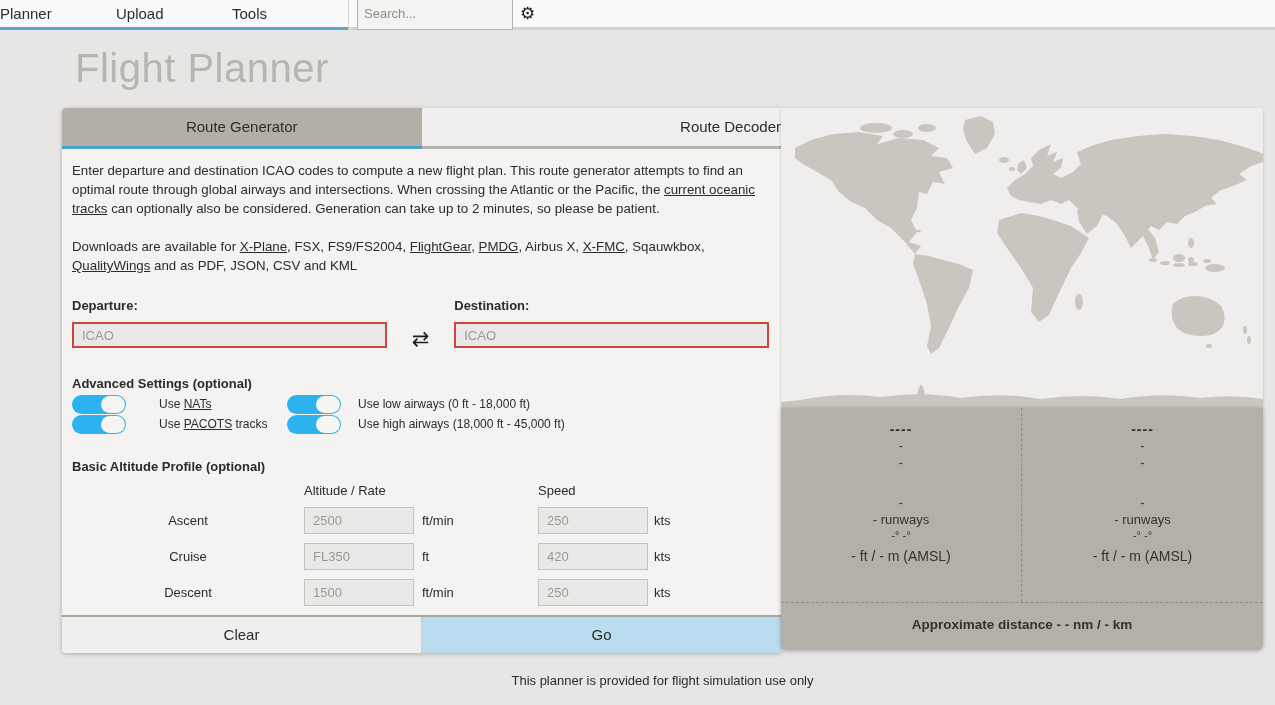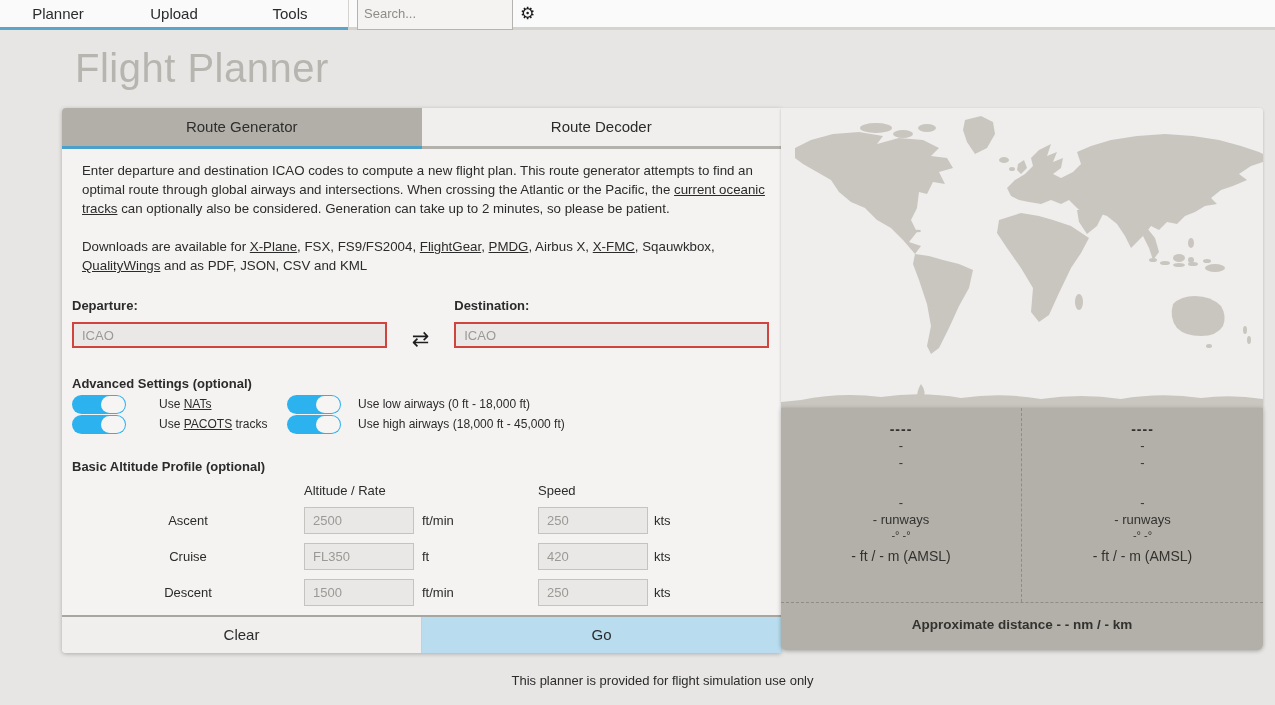--- a/index.html
+++ b/index.html
@@ -6,36 +6,36 @@
   html,body { width:1275px; height:705px; }
   body {
     font-family:"Liberation Sans", sans-serif;
     background:#e7e6e4;
     color:#2b2b2b;
     overflow:hidden;
   }
   
   .navbar { display:flex; height:30px; background:#fbfafa; }
   .nav-left { display:flex; width:348px; border-bottom:3px solid #5ba5c9; }
-  .nav-item { flex:1; font-size:15px; line-height:27px; text-align:center; color:#2b2b2b; cursor:pointer; }
+  .nav-item { flex:1; font-size:15px; line-height:27px; color:#2b2b2b; cursor:pointer; }
   .nav-right { flex:1; display:flex; align-items:center; border-left:1px solid #d4d3d0; border-bottom:3px solid #d4d3d0; background:#fbfafa; padding-left:8px; }
   .search-input { width:156px; height:33px; border:1px solid #b5b3af; background:#f4f3f1; font-family:inherit; font-size:13px; color:#6e6c68; padding:0 6px; }
   .search-input::placeholder { color:#8e8c88; }
   .gear { font-size:17px; margin-left:7px; color:#1c1c1c; cursor:pointer; line-height:1; }
   
   h1.page-title { font-size:40px; font-weight:400; color:#b7b5b0; margin:16px 0 17px 75px; letter-spacing:.5px; }
   
   .main { display:flex; margin-left:62px; width:1201px; align-items:flex-start; }
   .card { width:719px; display:flex; flex-direction:column; height:545px; background:#f4f3f1; box-shadow:0 1px 4px rgba(0,0,0,.25); border-radius:4px 0 0 4px; }
   .card-tabs { display:flex; height:41px; flex:none; }
   .tab { flex:1; text-align:center; font-size:15px; line-height:38px; cursor:pointer; }
   .tab.active { background:#b1afa8; border-bottom:3px solid #4ba0c9; border-radius:4px 0 0 0; color:#2f2e2c; }
-  .tab.inactive { background:#f0efee; border-bottom:3px solid #b3b1ab; color:#2b2b2b; }
+  .tab.inactive { background:#f0efee; border-bottom:3px solid #b3b1ab; color:#2b2b2b;text-align:right; }
   .card-body { flex:1; padding:12px 12px 0 8px; }
-  .intro { font-size:13.3px; line-height:19px; color:#2b2b2b; margin-left:12px; width:692px; }
+  .intro { font-size:13.3px; line-height:19px; color:#2b2b2b; margin-left:2px; width:692px; }
   .intro + .intro { margin-top:19px; }
   a.link { color:#2b2b2b; text-decoration:underline; cursor:pointer; }
   
   .fields-row { display:flex; margin:23px 0 12px 2px; }
   .field { width:317px; }
   .field-label { font-size:13px; font-weight:bold; margin-bottom:9px; }
   .icao-input { width:100%; height:26px; border:2px solid #cf453e; background:#e9e8e6; font-family:inherit; font-size:13px; padding:0 8px; color:#6e6c68; }
   .icao-input::placeholder { color:#9b9995; }
   .swap { width:68px; text-align:center; font-size:21px; color:#1d1d1d; padding-top:29px; cursor:pointer; user-select:none; }
   

